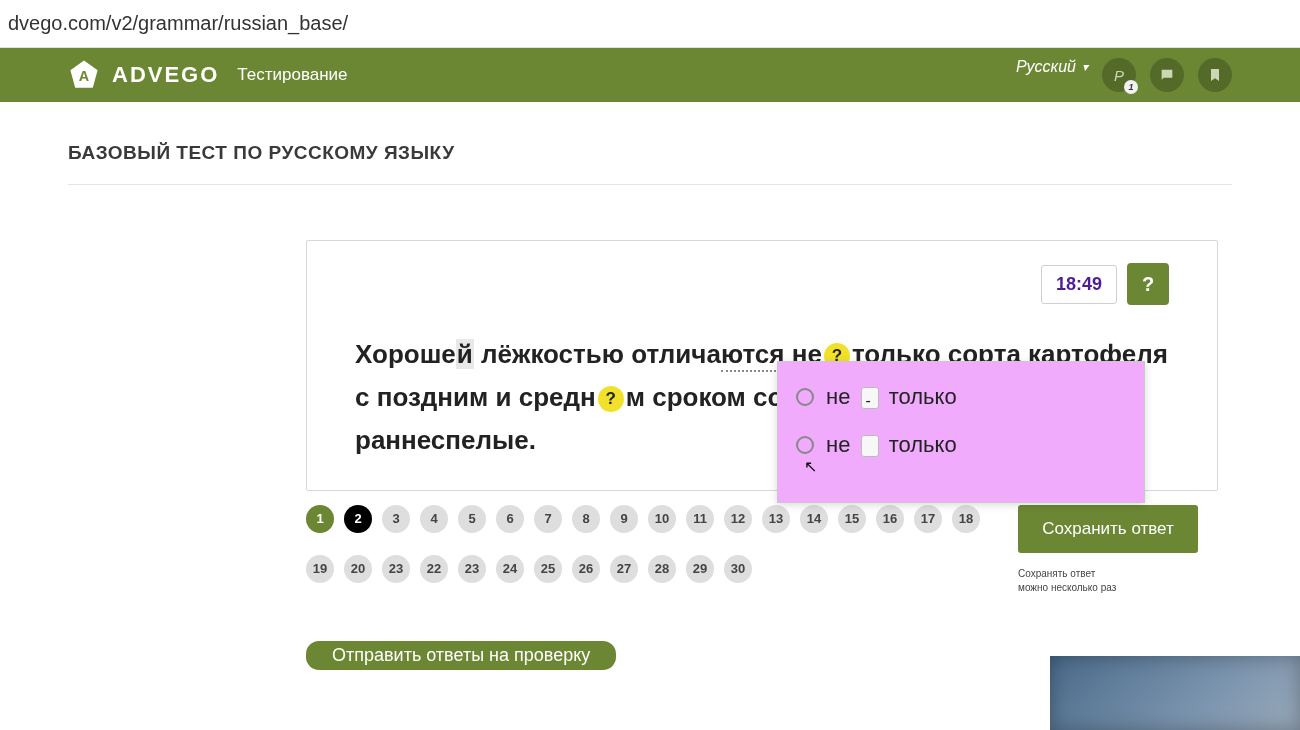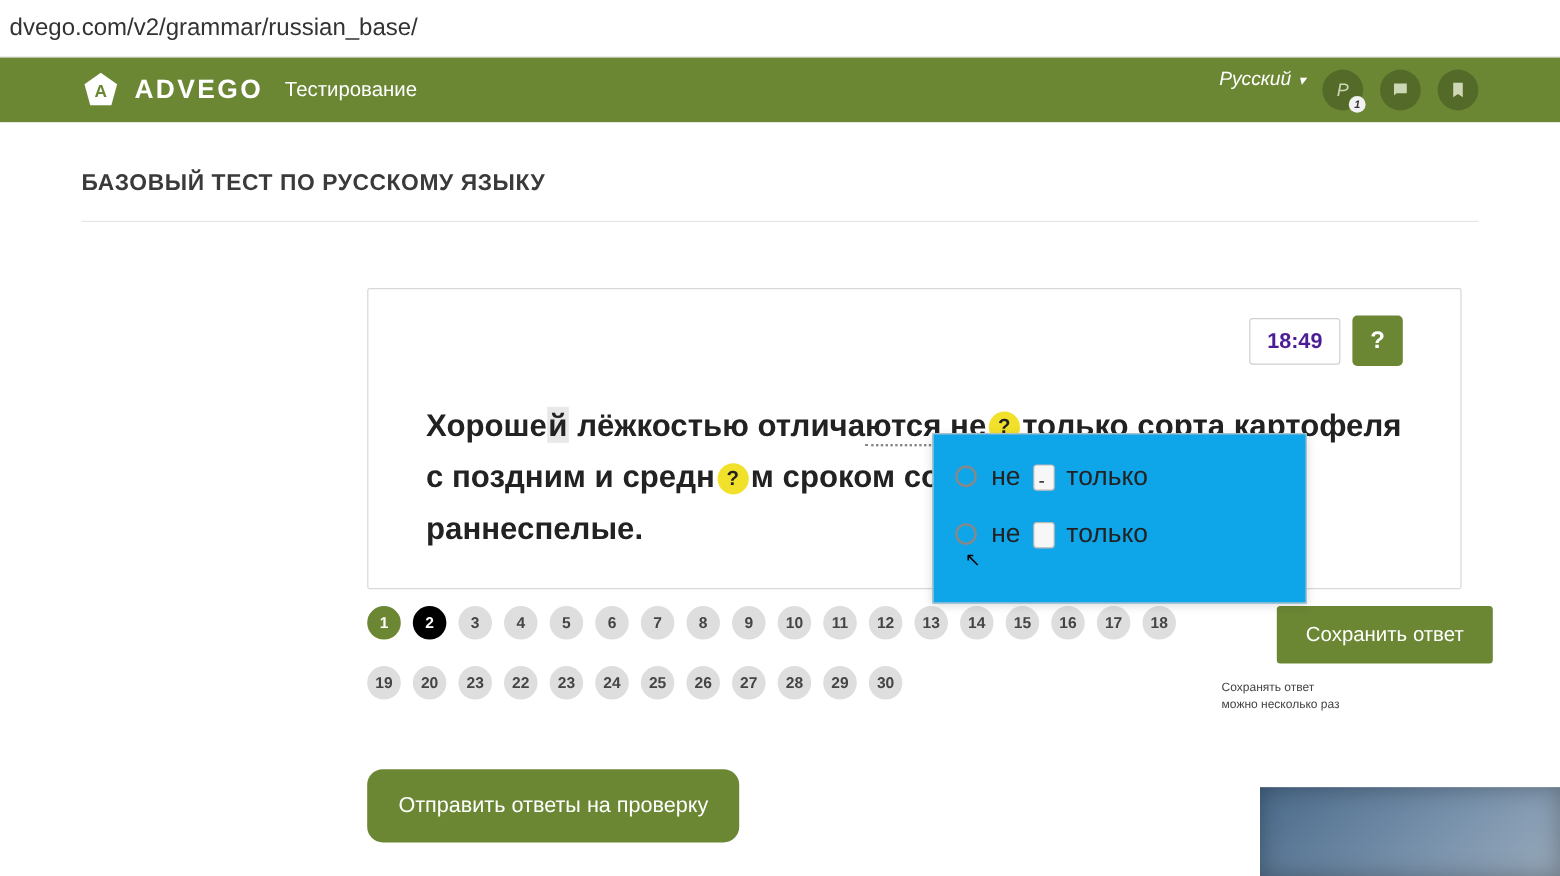--- a/index.html
+++ b/index.html
@@ -28,39 +28,39 @@
   .card { margin: 55px 0 0 238px; width: 912px; border: 1px solid #d8d8d8; border-radius: 2px; background:#fff; padding: 22px 48px 28px 48px; position: relative; }
   .card-top { display:flex; justify-content:flex-end; align-items:center; gap:10px; margin-bottom: 28px; }
   .timer { border:1px solid #d0d0d0; border-radius:3px; padding: 8px 14px; font-size:18px; font-weight:bold; color:#4c1d95; }
   .help-btn { width:42px; height:42px; border-radius:4px; background:#6b8734; color:#fff; font-size:20px; font-weight:bold; display:flex; align-items:center; justify-content:center; cursor:pointer; }
   .question { font-size: 26px; font-weight: bold; color:#222; line-height: 1.65; }
   .grey-mark { background:#e8e8e8; padding:0 1px; }
   .dotted { border-bottom: 2px dotted #888; padding-bottom:1px; }
   .qmark { display:inline-flex; width:26px; height:26px; border-radius:50%; background:#f2e12a; color:#222; font-size:17px; font-weight:bold; align-items:center; justify-content:center; vertical-align:middle; margin:0 2px; }
 
   
-  .popup { position:absolute; top:120px; left:470px; width:312px; background:#0ea5e9; border:1px solid #c8c8c8; box-shadow:0 2px 8px rgba(0,0,0,0.15); padding: 22px 18px; z-index:10; }
+  .popup { position:absolute; top:120px; left:470px; width:368px; background:#f0abfc; border:1px solid #c8c8c8; box-shadow:0 2px 8px rgba(0,0,0,0.15); padding: 22px 18px; z-index:10; }
   .opt { display:flex; align-items:center; gap:12px; font-size:22px; color:#222; margin-bottom: 22px; cursor:pointer; }
   .opt:last-child { margin-bottom:0; }
   .radio { width:18px; height:18px; border:2px solid #888; border-radius:50%; flex-shrink:0; }
   .small-box { display:inline-block; width:18px; height:22px; border:1px solid #bbb; border-radius:3px; background:#f7f7f7; vertical-align:middle; margin:0 4px; }
   .cursor { position:absolute; left:26px; top:95px; font-size:16px; color:#000; pointer-events:none; }
 
   
   .below-row { display:flex; margin: 14px 0 0 238px; width:912px; }
   .pager { display:flex; flex-wrap:wrap; gap:10px; width: 680px; }
   .pg { width:28px; height:28px; border-radius:50%; background:#dedede; color:#444; font-size:13px; font-weight:bold; display:flex; align-items:center; justify-content:center; cursor:pointer; }
   .pg.active { background:#6b8734; color:#fff; }
   .pg.current { background:#000; color:#fff; }
   .right-col { margin-left:auto; width:200px; }
-  .save-btn { width:180px; padding:14px 0; background:#6b8734; color:#fff; font-size:17px; border-radius:3px; text-align:center; cursor:pointer;margin-left:46px; }
+  .save-btn { width:180px; padding:14px 0; background:#6b8734; color:#fff; font-size:17px; border-radius:3px; text-align:center; cursor:pointer; }
   .save-hint { font-size:10px; color:#444; margin-top:14px; line-height:1.4; }
 
   
-  .submit-btn { margin: 46px 0 0 238px; display:inline-block; padding:20px 26px; background:#6b8734; color:#fff; font-size:18px; border-radius:13px; cursor:pointer; }
+  .submit-btn { margin: 46px 0 0 238px; display:inline-block; padding:4px 26px; background:#6b8734; color:#fff; font-size:18px; border-radius:13px; cursor:pointer; }
 
   
   .thumb { position:absolute; right:0; bottom:0; width:250px; height:74px; background:linear-gradient(135deg,#4a6a8a 0%, #7a93ad 60%, #9ab 100%); box-shadow: inset 0 0 20px rgba(0,0,0,0.3); }
 </style>
 </head>
 <body>
 
 <div class="url-bar">
   <span>dvego.com/v2/grammar/russian_base/</span>
 </div>

